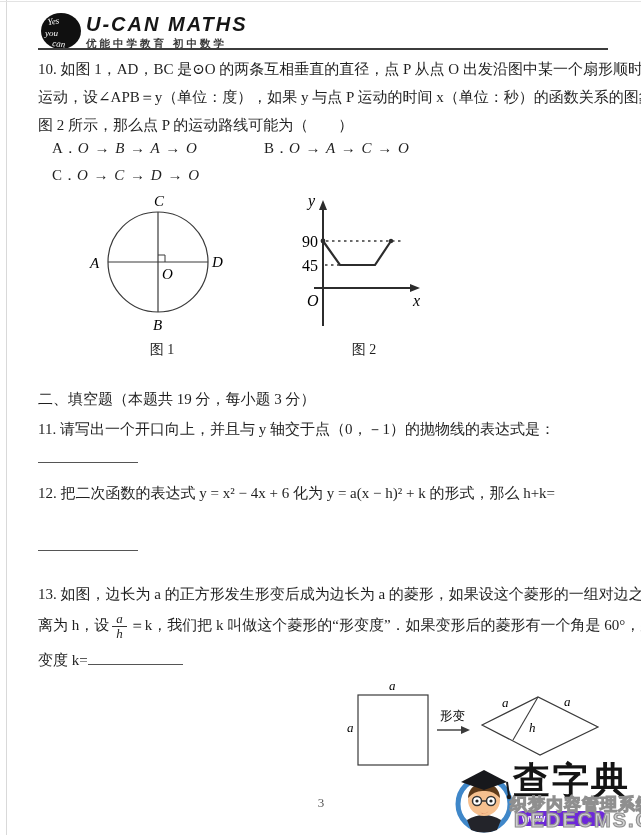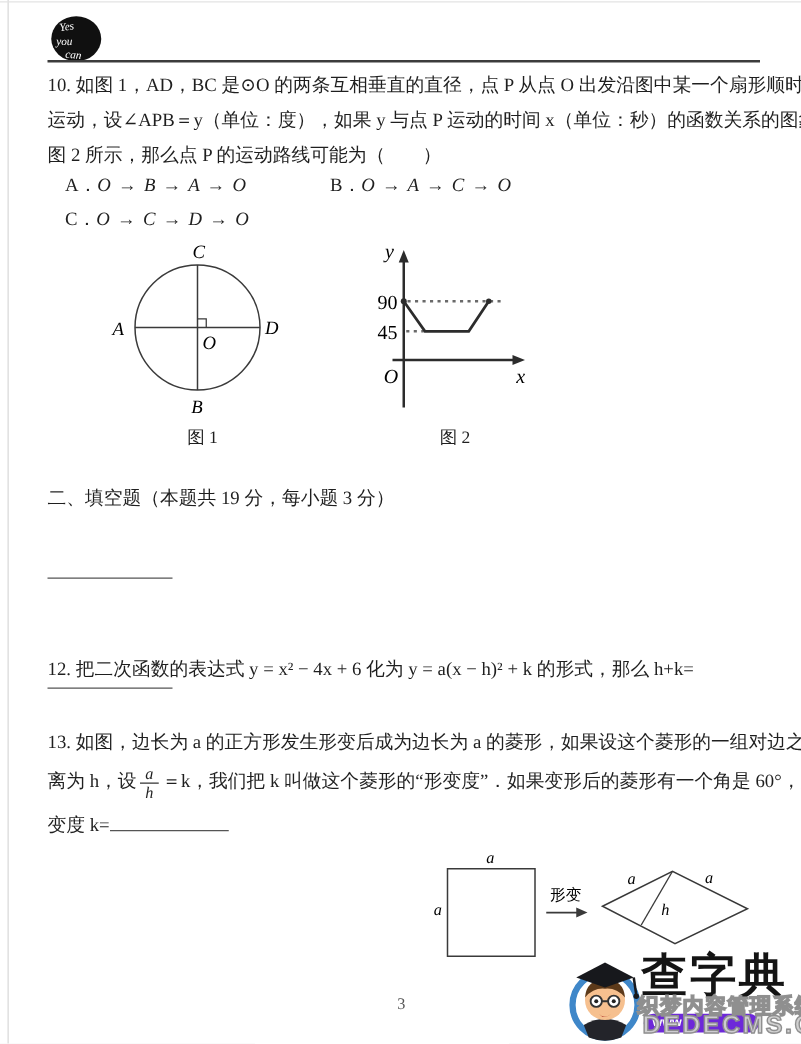--- a/index.html
+++ b/index.html
@@ -57,20 +57,22 @@
   <div class="edge-l"></div>
   <div class="edge-t"></div>
 
   <svg class="logo-icon" width="42" height="40" viewBox="0 0 42 40">
     <ellipse cx="21" cy="20" rx="20" ry="18" fill="#101010"></ellipse>
     <text x="8" y="14" fill="#fff" font-size="9" font-style="italic" transform="rotate(-8 8 14)">Yes</text>
     <text x="5" y="25" fill="#fff" font-size="9" font-style="italic">you</text>
     <text x="12" y="35" fill="#fff" font-size="9" font-style="italic" transform="rotate(6 12 35)">can</text>
   </svg>
   <div class="brand">
+    <div class="brand-title">U-CAN MATHS</div>
+    <div class="brand-sub">优能中学教育 初中数学</div>
   </div>
   <div class="header-rule"></div>
 
   <div class="tline" style="top:60px;">10. 如图 1，AD，BC 是⊙O 的两条互相垂直的直径，点 P 从点 O 出发沿图中某一个扇形顺时针匀速</div>
   <div class="tline" style="top:88px;">运动，设∠APB＝y（单位：度），如果 y 与点 P 运动的时间 x（单位：秒）的函数关系的图象大致如</div>
   <div class="tline" style="top:116px;">图 2 所示，那么点 P 的运动路线可能为（　　）</div>
 
   <div class="opt" style="left:264px;top:139px;"><span>B．</span><span class="seq">O → A → C → O</span></div>
   <div class="opt" style="left:52px;top:139px;"><span>A．</span><span class="seq">O → B → A → O</span></div>
   <div class="opt" style="left:52px;top:166px;"><span>C．</span><span class="seq">O → C → D → O</span></div>
@@ -105,23 +107,24 @@
     <text x="22" y="57" font-size="16">90</text>
     <text x="22" y="81" font-size="16">45</text>
     <text class="svg-var" x="28" y="16" font-size="16">y</text>
     <text class="svg-var" x="133" y="116" font-size="16">x</text>
     <text class="svg-var" x="27" y="116" font-size="16">O</text>
   </svg>
   <div class="caption" style="left:340px;top:341px;">图 2</div>
 
   <div class="tline" style="top:390px;">二、填空题（本题共 19 分，每小题 3 分）</div>
 
+  <div class="tline" style="top:420px;">11. 请写出一个开口向上，并且与 y 轴交于点（0，－1）的抛物线的表达式是：</div>
   <div class="blank" style="left:38px;top:440px;width:100px;height:22px;"></div>
 
-  <div class="tline" style="top:527px;">12. 把二次函数的表达式 y = x² − 4x + 6 化为 y = a(x − h)² + k 的形式，那么 h+k=</div>
+  <div class="tline" style="top:484px;">12. 把二次函数的表达式 y = x² − 4x + 6 化为 y = a(x − h)² + k 的形式，那么 h+k=</div>
   <div class="blank" style="left:38px;top:528px;width:100px;height:22px;"></div>
 
   <div class="tline" style="top:585px;">13. 如图，边长为 a 的正方形发生形变后成为边长为 a 的菱形，如果设这个菱形的一组对边之间的距</div>
   <div class="tline" style="top:612px;"><span>离为 h，设</span><span class="frac"><span class="num">a</span><span class="den">h</span></span><span>＝k，我们把 k 叫做这个菱形的“形变度”．如果变形后的菱形有一个角是 60°，那么形</span></div>
   <div class="tline" style="top:650px;"><span>变度 k=</span><span class="blank-inline" style="width:95px;"></span></div>
 
   <svg style="position:absolute;left:330px;top:668px;" width="300" height="110" viewBox="0 0 300 110">
     <rect x="28" y="27" width="70" height="70" fill="none" stroke="#3a3a3a" stroke-width="1.2"></rect>
     <text class="svg-var" x="59" y="22" font-size="13">a</text>
     <text class="svg-var" x="17" y="64" font-size="13">a</text>

